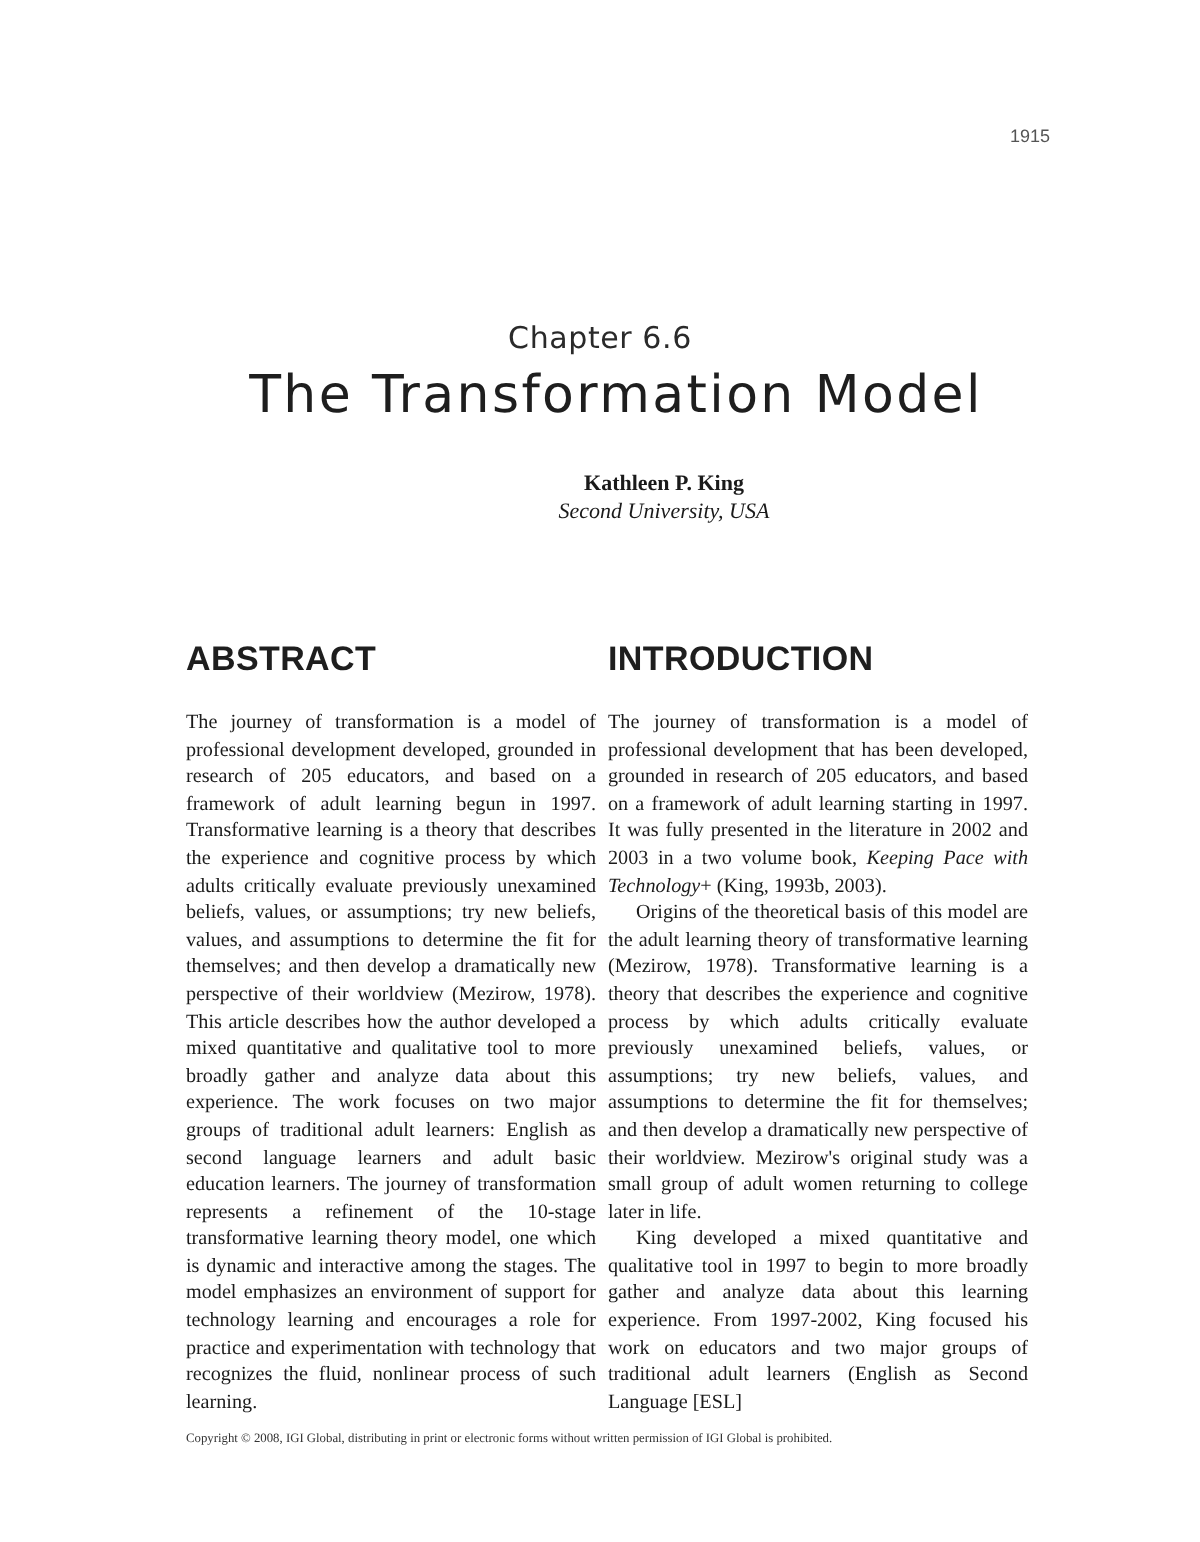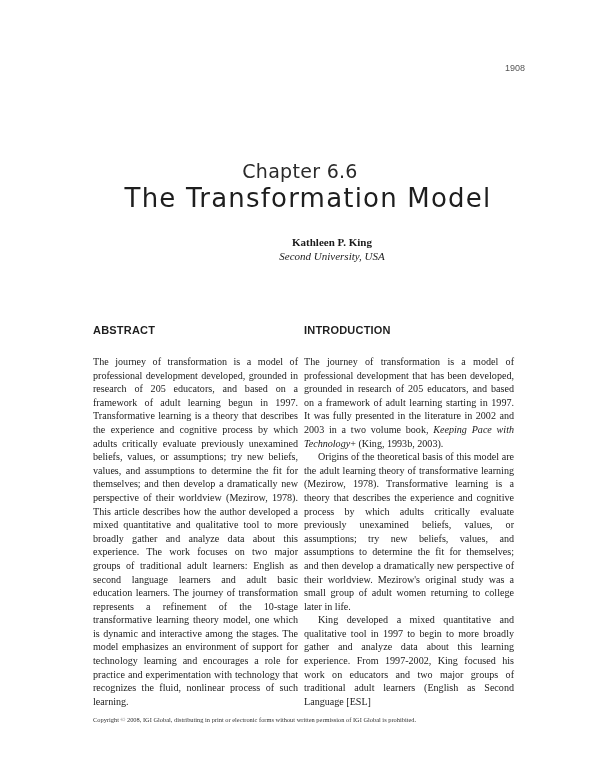--- a/index.html
+++ b/index.html
@@ -22,21 +22,21 @@
       font-size: 9px;
       color: #555;
     }
     .chapter-label {
       position: absolute;
       top: 160px;
       left: 0;
       width: 600px;
       text-align: center;
       font-family: "DejaVu Sans", sans-serif;
-      font-size: 19px;
+      font-size: 15px;
       color: #2a2a2a;
       letter-spacing: 0.3px;
     }
     .chapter-title {
       position: absolute;
       top: 183px;
       left: 0;
       width: 616px;
       text-align: center;
       font-family: "DejaVu Sans", sans-serif;
@@ -71,21 +71,21 @@
       font-family: "Liberation Serif", serif;
       font-size: 10.1px;
       line-height: 13.6px;
       color: #1a1a1a;
     }
     .col-left { left: 93px; width: 205px; }
     .col-right { left: 304px; width: 210px; }
     .section-heading {
       font-family: "Liberation Sans", sans-serif;
       font-weight: bold;
-      font-size: 11px;
+      font-size: 17px;
       letter-spacing: 0.2px;
       color: #1e1e1e;
       margin: 0 0 18px 0;
       line-height: 14px;
     }
     .para {
       margin: 0;
       text-align: justify;
       hyphens: auto;
     }
@@ -98,21 +98,21 @@
       width: 440px;
       font-family: "Liberation Serif", serif;
       font-size: 6.4px;
       color: #333;
       white-space: nowrap;
     }
   </style>
 </head>
 <body>
 
-<div class="page-number">1908</div>
+<div class="page-number">1915</div>
 
 <div class="chapter-label">Chapter 6.6</div>
 <div class="chapter-title">The Transformation Model</div>
 
 <div class="author">
   <div class="author-name">Kathleen P. King</div>
   <div class="author-affiliation">Second University, USA</div>
 </div>
 
 <div class="column col-left">

